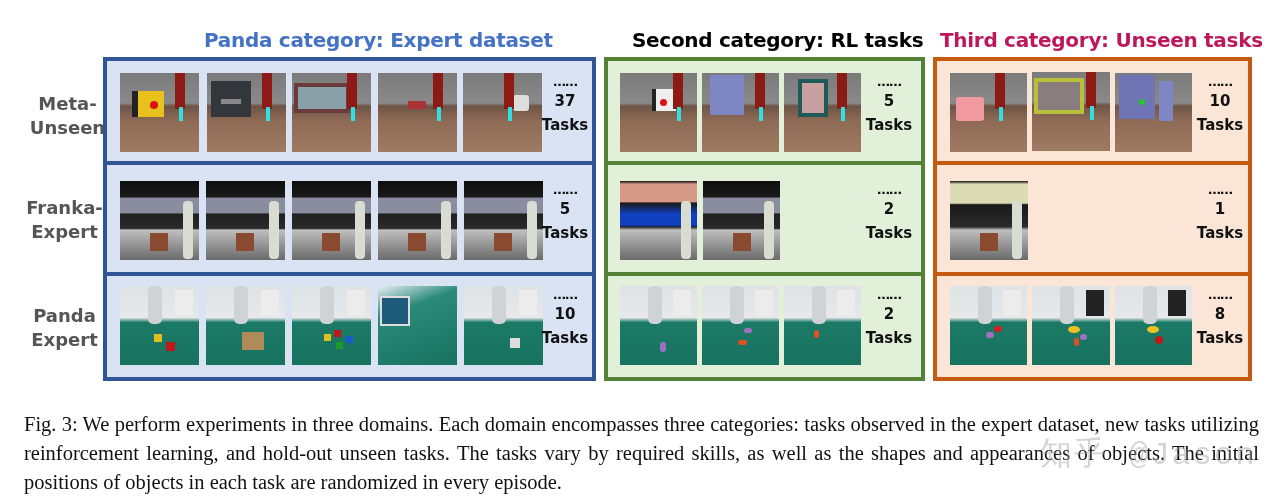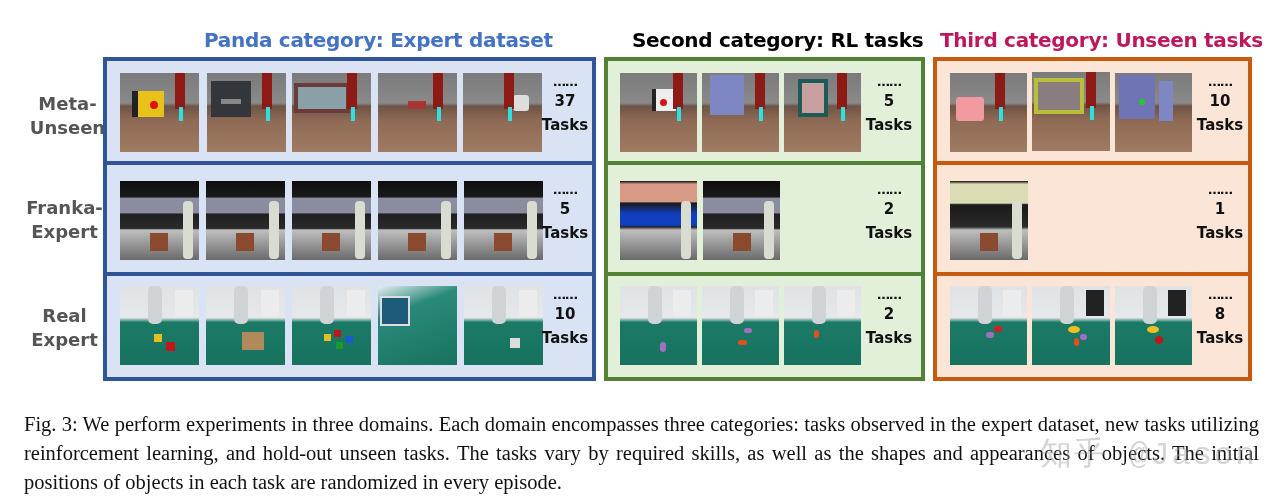--- a/index.html
+++ b/index.html
@@ -39,21 +39,21 @@
 
 <div class="domain-label" style="left:20px;top:92px;">
   <div>Meta-</div>
   <div>Unseen</div>
 </div>
 <div class="domain-label" style="left:17px;top:196px;">
   <div>Franka-</div>
   <div>Expert</div>
 </div>
 <div class="domain-label" style="left:17px;top:304px;">
-  <div>Real</div>
+  <div>Panda</div>
   <div>Expert</div>
 </div>
 
 <div class="box" style="left:103px;width:493px;border-color:#2f5597;background:#dae3f3;">
 
   <div class="row r0">
     <div class="thumb mw" style="left:13px;top:12px;">
       <div class="obj" style="left:12px;top:18px;width:26px;height:26px;background:#e8c21a;border-left:6px solid #222;"></div>
       <div class="obj" style="left:30px;top:28px;width:8px;height:8px;border-radius:50%;background:#d11;"></div>
       <div class="arm"></div>

